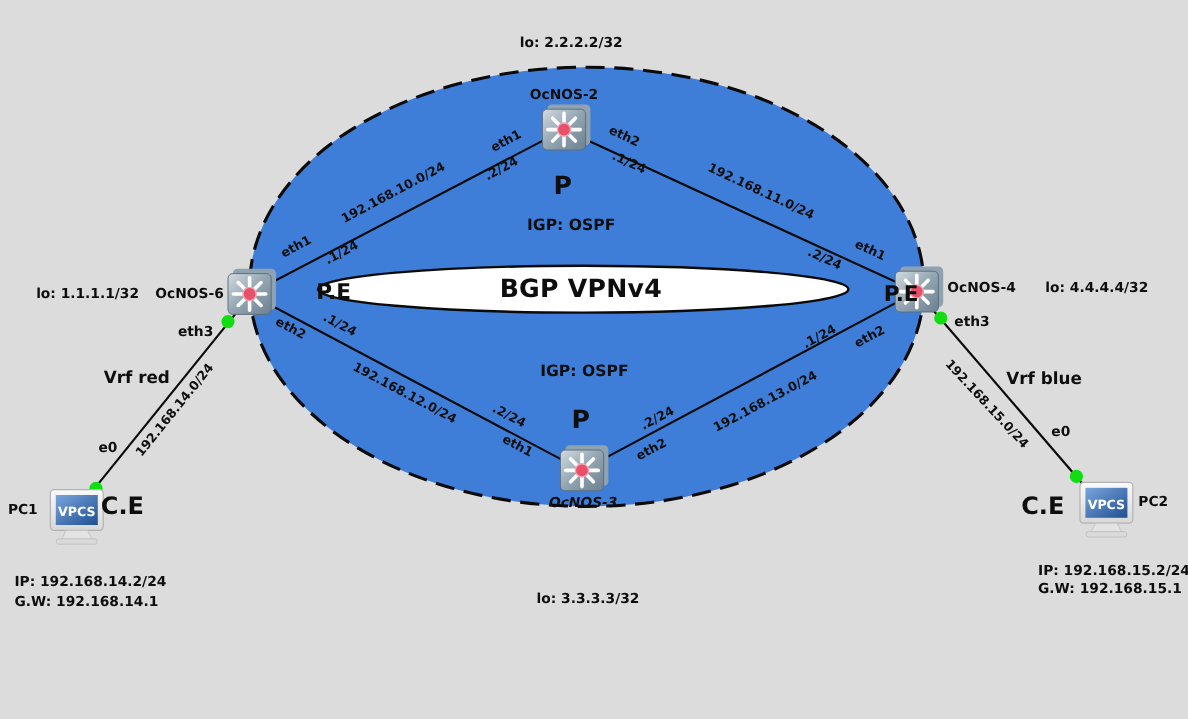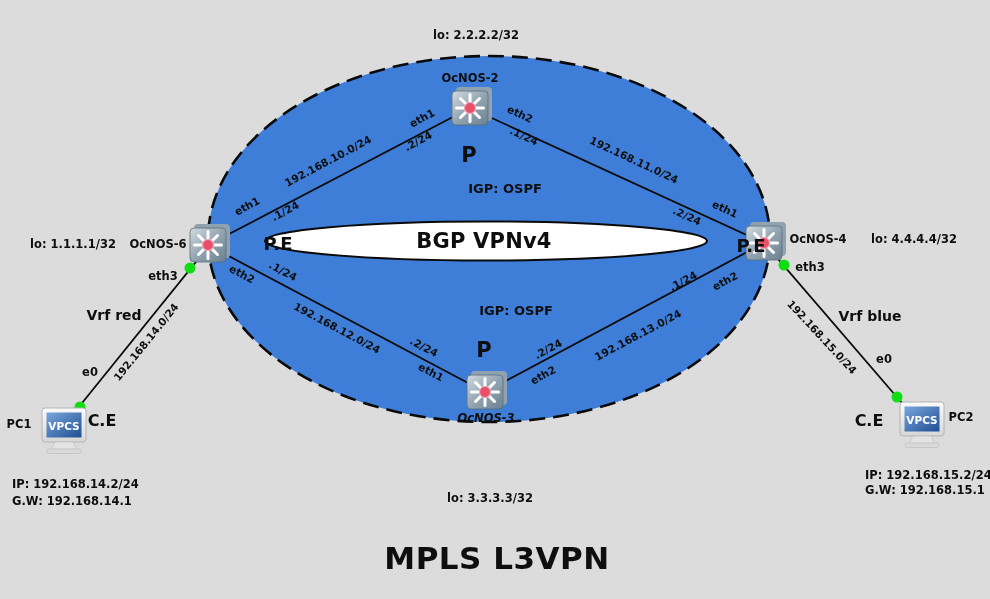--- a/index.html
+++ b/index.html
@@ -10,24 +10,24 @@
   }
   svg { position:absolute; left:0; top:0; }
   .lbl {
     position:absolute; font-weight:bold; color:#0e0e0e; white-space:nowrap;
     transform:translate(-50%,-50%); line-height:1;
   }
   .ll { font-size:10.5px; }       
   .nl { font-size:11.5px;text-align:center; }       
   .role { font-size:18px;margin-left:27px; }
   .rolep { font-size:21px; }
-  .igp { font-size:13px;margin-left:29px; }
+  .igp { font-size:13px; }
   .bgp { font-size:21px; letter-spacing:0.2px; }
   .vrf { font-size:14px; }
-  .ce { font-size:16px; }
+  .ce { font-size:20px; }
   .anchor-left { transform:none; }
   .title { font-size:31px; font-weight:800; letter-spacing:0.5px; }
 </style>
 </head>
 <body>
 
 <div class="stage">
 
   <svg width="990" height="599" viewBox="0 0 990 599">
     <defs>
@@ -178,15 +178,14 @@
   <div class="lbl ll" style="left:822px; top:337px; transform:translate(-50%,-50%) rotate(47deg);">192.168.15.0/24</div>
   <div class="lbl nl" style="left:884px; top:360px;">e0</div>
 
   <div class="lbl nl" style="left:19px; top:425px;">PC1</div>
   <div class="lbl nl" style="left:961px; top:418px;">PC2</div>
   <div class="lbl nl anchor-left" style="left:12px; top:479px;">IP: 192.168.14.2/24</div>
   <div class="lbl nl anchor-left" style="left:12px; top:496px;">G.W: 192.168.14.1</div>
   <div class="lbl nl anchor-left" style="left:865px; top:470px;">IP: 192.168.15.2/24</div>
   <div class="lbl nl anchor-left" style="left:865px; top:485px;">G.W: 192.168.15.1</div>
 
-  <div class="lbl title" style="left:497px; top:558px;">MPLS L3VPN</div>
 
 </div>
 
 </body></html>

